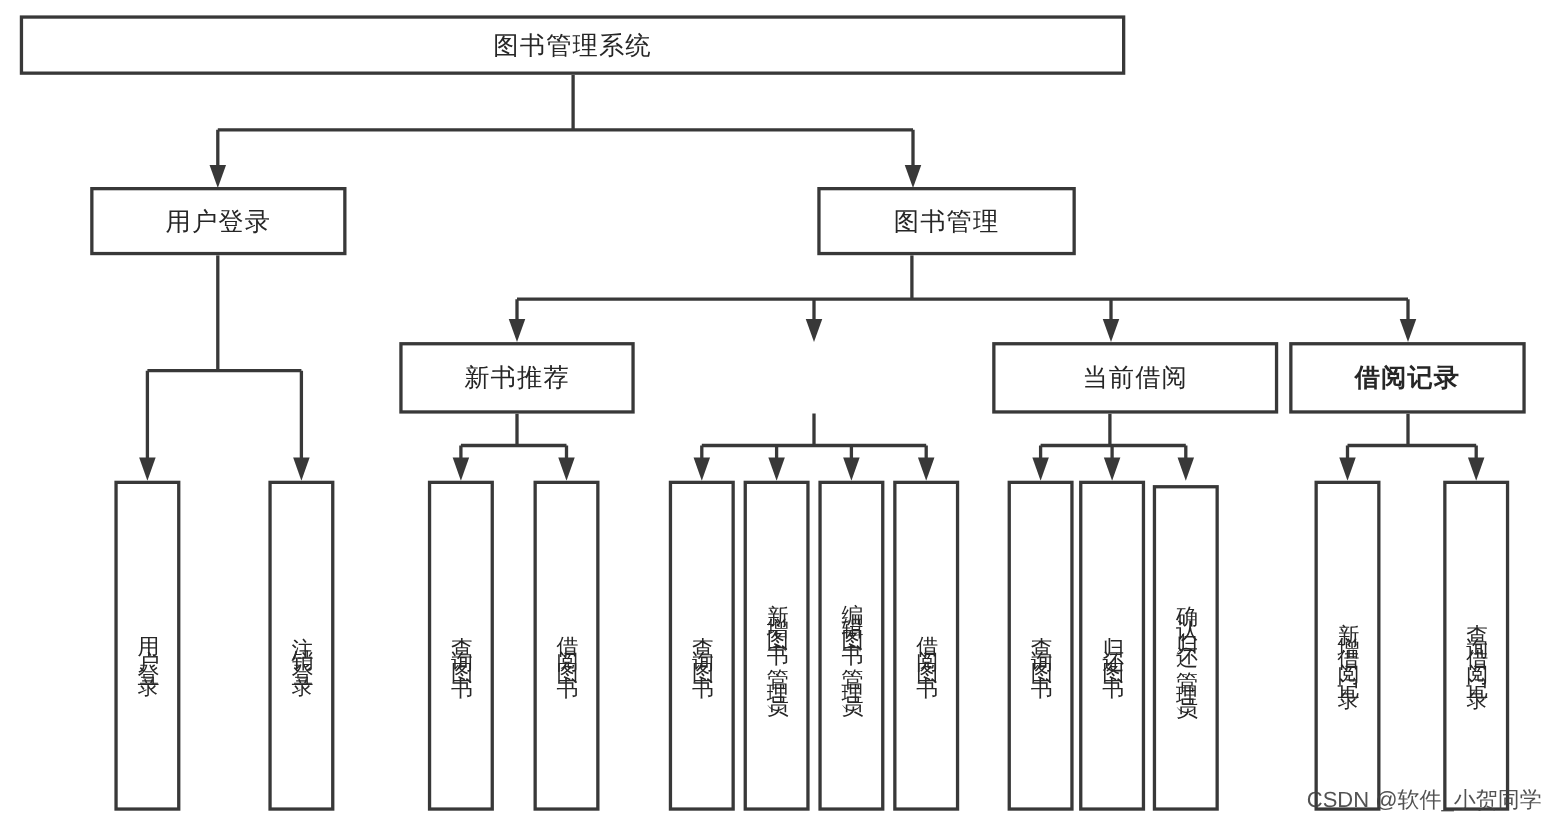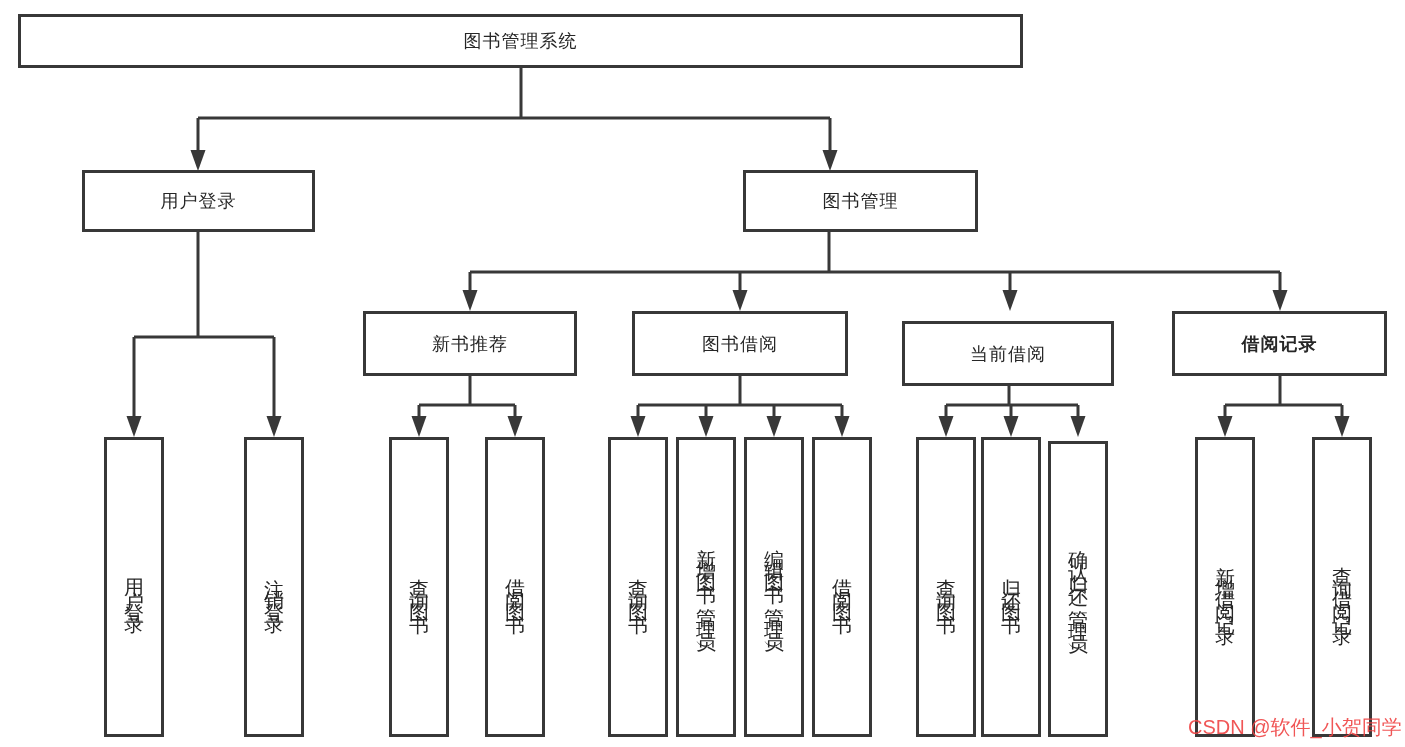--- a/index.html
+++ b/index.html
@@ -5,28 +5,28 @@
   html,body{margin:0;padding:0;background:#ffffff;}
   .canvas{
     position:relative;width:1405px;height:747px;background:#ffffff;overflow:hidden;
     font-family:"Liberation Sans","DejaVu Sans",sans-serif;color:#262626;
   }
   svg.wires{position:absolute;left:0;top:0;width:1405px;height:747px;}
   .node{
     position:absolute;background:#ffffff;border:3px solid #383838;box-sizing:border-box;
     display:flex;align-items:center;justify-content:center;text-align:center;
   }
-  .node.h{font-size:18px;letter-spacing:1px;white-space:nowrap;}
+  .node.h{font-size:23px;letter-spacing:1px;white-space:nowrap;}
   .node.v span{
     writing-mode:vertical-rl;text-orientation:mixed;
     font-size:20px;letter-spacing:12px;line-height:1.05;white-space:nowrap;
   }
   .watermark{
     position:absolute;left:1188px;top:714px;width:210px;
-    font-size:20px;color:#ef4444;opacity:.9;white-space:nowrap;z-index:5;
+    font-size:20px;color:#404040;opacity:.9;white-space:nowrap;z-index:5;
   }
 </style>
 </head>
 <body>
 
 <div class="canvas">
 
   <svg class="wires" viewBox="0 0 1405 747" fill="none" stroke="#383838" stroke-width="3">
 
     <g>
@@ -76,22 +76,21 @@
       <polygon points="1334.5,416 1349.5,416 1342,437" fill="#383838" stroke="none"></polygon>
     </g>
   </svg>
 
   <div class="node h" style="left:18px;top:14px;width:1005px;height:54px;">图书管理系统</div>
 
   <div class="node h" style="left:82px;top:170px;width:233px;height:62px;">用户登录</div>
   <div class="node h" style="left:711px;top:170px;width:235px;height:62px;margin-left:32px;">图书管理</div>
 
   <div class="node h" style="left:363px;top:311px;width:214px;height:65px;">新书推荐</div>
-  <div class="node h" style="left:632px;top:311px;width:216px;height:65px;">图书借阅</div>
-  <div class="node h" style="left:902px;top:321px;width:212px;height:65px;">当前借阅</div>
+  <div class="node h" style="left:902px;top:311px;width:260px;height:65px;">当前借阅</div>
   <div class="node h" style="left:1172px;top:311px;width:215px;height:65px;font-weight:bold;">借阅记录</div>
 
   <div class="node v" style="left:104px;top:437px;width:60px;height:300px;">
     <span>用户登录</span>
   </div>
   <div class="node v" style="left:244px;top:437px;width:60px;height:300px;">
     <span>注销登录</span>
   </div>
 
   <div class="node v" style="left:389px;top:437px;width:60px;height:300px;">

